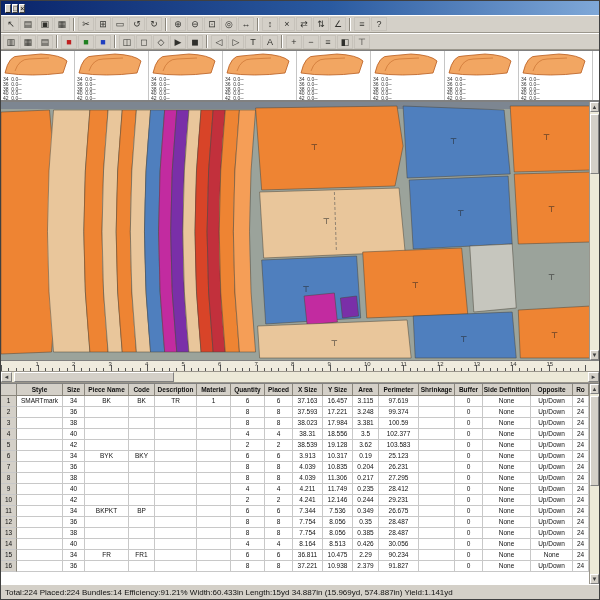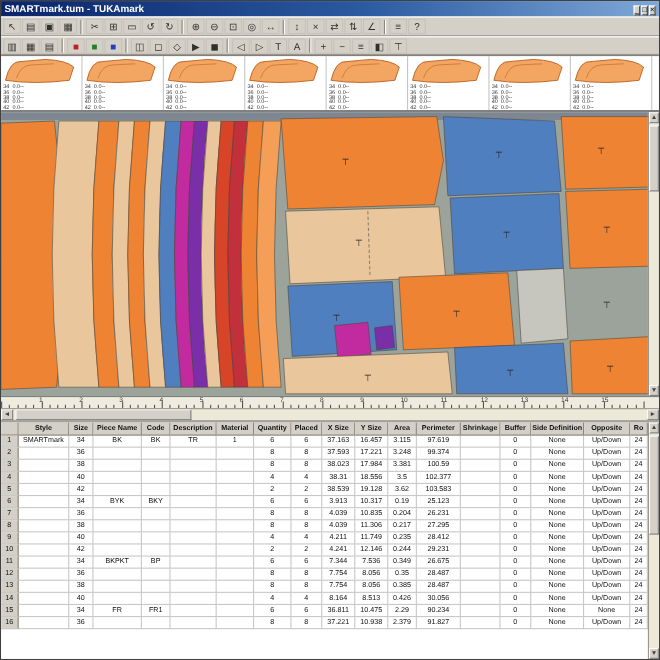--- a/index.html
+++ b/index.html
@@ -101,21 +101,20 @@
   .statusbar { height:15px; flex:0 0 15px; background:#D4D0C8; display:flex;
     align-items:center; font-size:8px; color:#111; padding:0 4px;
     border-top:1px solid #fff; white-space:nowrap; overflow:hidden; }
 </style>
 </head>
 <body>
 
 <div class="window">
 
   <div class="titlebar">
-    <span class="title-text">SMARTmark.tum - TUKAmark</span>
     <span id="win-controls"><span class="win-btn">_</span><span class="win-btn">□</span><span class="win-btn">×</span></span>
   </div>
 
 
   <div class="toolbar tb1" id="toolbar1">
       <span class="tb-btn">↖</span>
       <span class="tb-btn">▤</span>
       <span class="tb-btn">▣</span>
       <span class="tb-btn">▦</span>
       <span class="tb-sep"></span>
@@ -736,14 +735,17 @@
         </div>
       </div>
     <div class="tbl-vscroll">
       <span class="sb-btn">▲</span>
       <span class="sb-thumb"></span>
       <span class="sb-fill"></span>
       <span class="sb-btn">▼</span>
     </div>
   </div>
 
+  <div class="statusbar">
+    <span>Total:224  Placed:224  Bundles:14  Efficiency:91.21%  Width:60.433in  Length:15yd 34.887in (15.969yd, 574.887in)  Yield:1.141yd</span>
+  </div>
 
 </div>
 
 </body></html>

